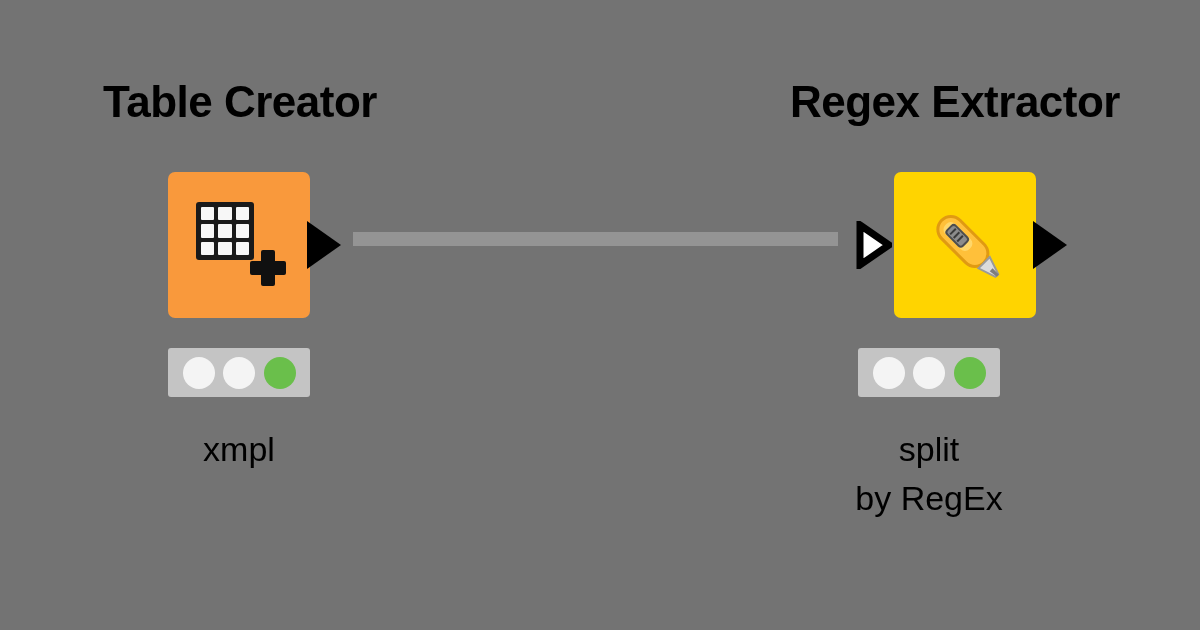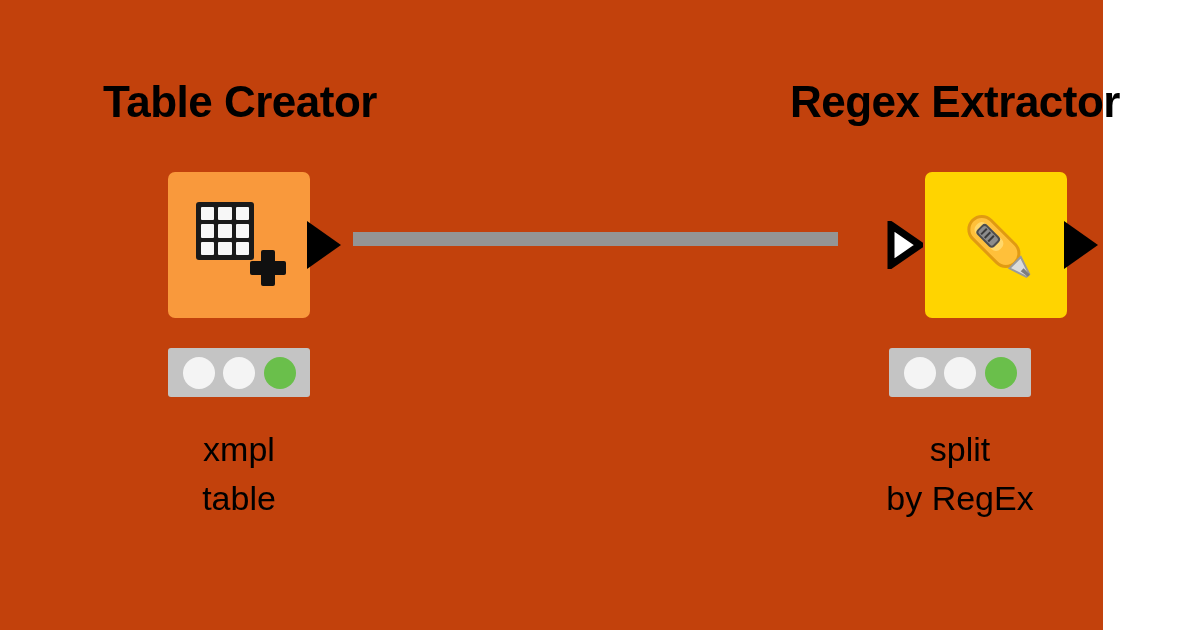--- a/index.html
+++ b/index.html
@@ -10,23 +10,23 @@
   body {
     width: 1200px;
     height: 630px;
     overflow: hidden;
     font-family: "Liberation Sans", sans-serif;
     color: #000000;
   }
 
   #canvas {
     position: relative;
-    width: 1103px;
+    width: 1200px;
     height: 630px;
-    background: #c2410c;
+    background: #737373;
   }
 
   
   .node-title {
     position: absolute;
     font-size: 44px;
     font-weight: bold;
     letter-spacing: -0.5px;
     line-height: 1;
     text-align: center;
@@ -35,21 +35,21 @@
   }
   #title-left  { left: 40px;  top: 80px;  width: 400px; }
   #title-right { left: 755px; top: 80px;  width: 400px; }
 
   
   .node-group {
     position: absolute;
     top: 172px;
   }
   #node-group-left  { left: 168px; }
-  #node-group-right { left: 889px; padding-left: 36px; }
+  #node-group-right { left: 858px; padding-left: 36px; }
 
   .node-box {
     position: relative;
     width: 142px;
     height: 146px;
     border-radius: 7px;
   }
   .node-box.orange { background: #F9993C; }
   .node-box.yellow { background: #FFD400; }
 
@@ -208,21 +208,20 @@
     </div>
 
     <div class="status-bar">
       <span class="status-light idle"></span>
       <span class="status-light idle"></span>
       <span class="status-light active"></span>
     </div>
 
     <div class="node-caption">
       <div>xmpl</div>
-      <div>table</div>
     </div>
   </div>
 
   <div class="node-group" id="node-group-right">
 
     <div class="node-box yellow">
 
       <div class="port port-in">
         <svg viewBox="0 0 36 48" width="36" height="48" aria-hidden="true">
           <polygon points="4,4 33,24 4,44" fill="#ffffff" stroke="#000000" stroke-width="7" stroke-linejoin="miter"></polygon>

